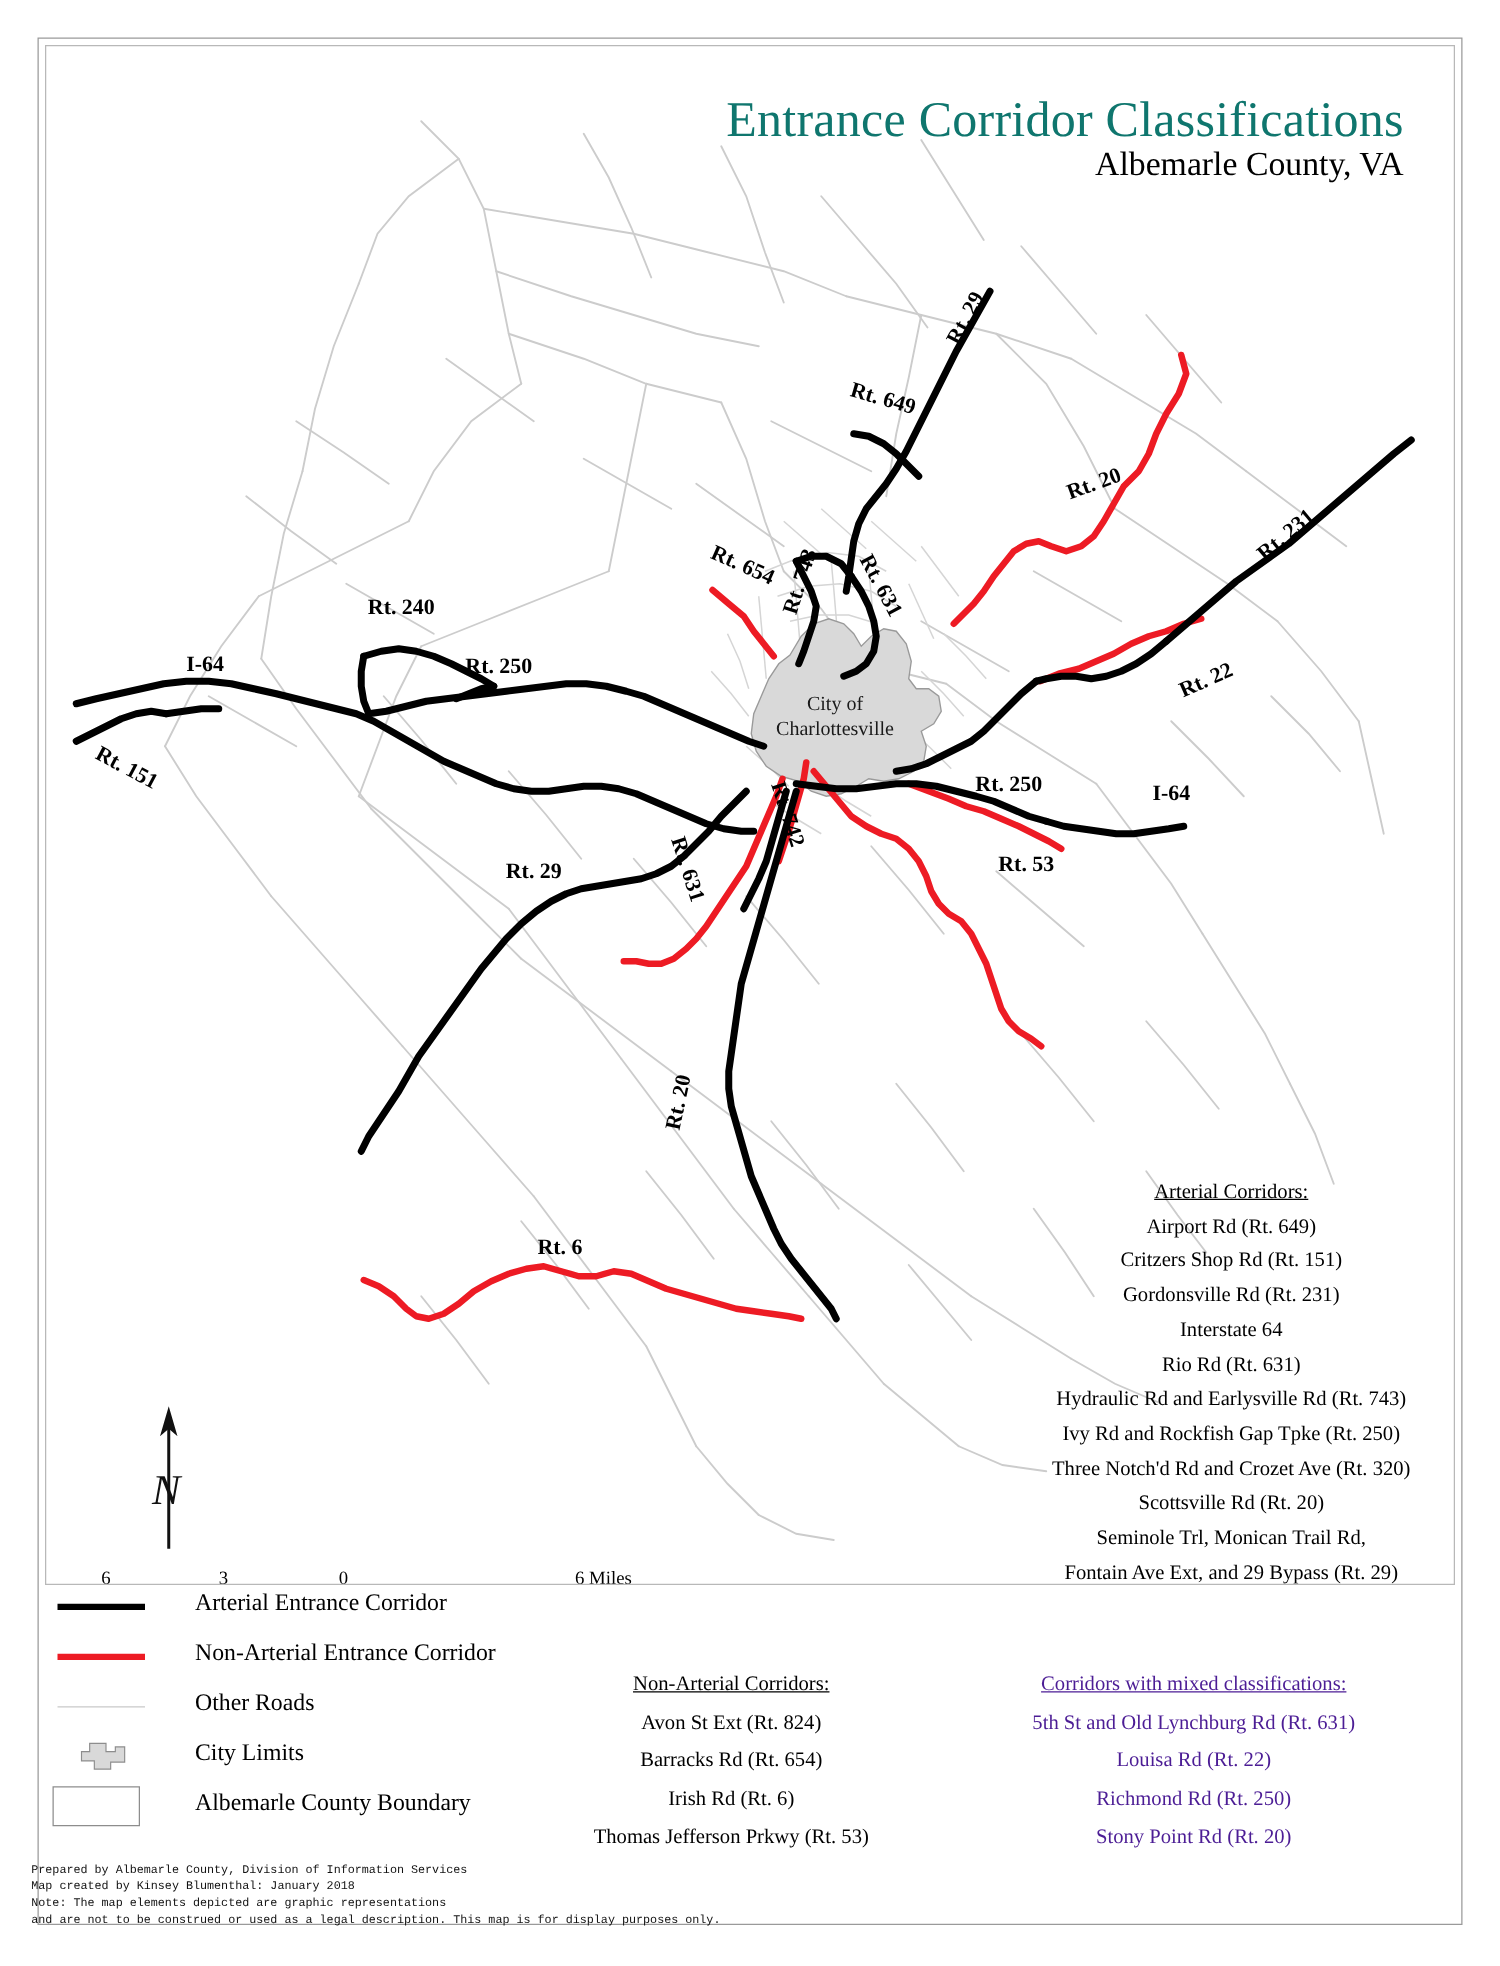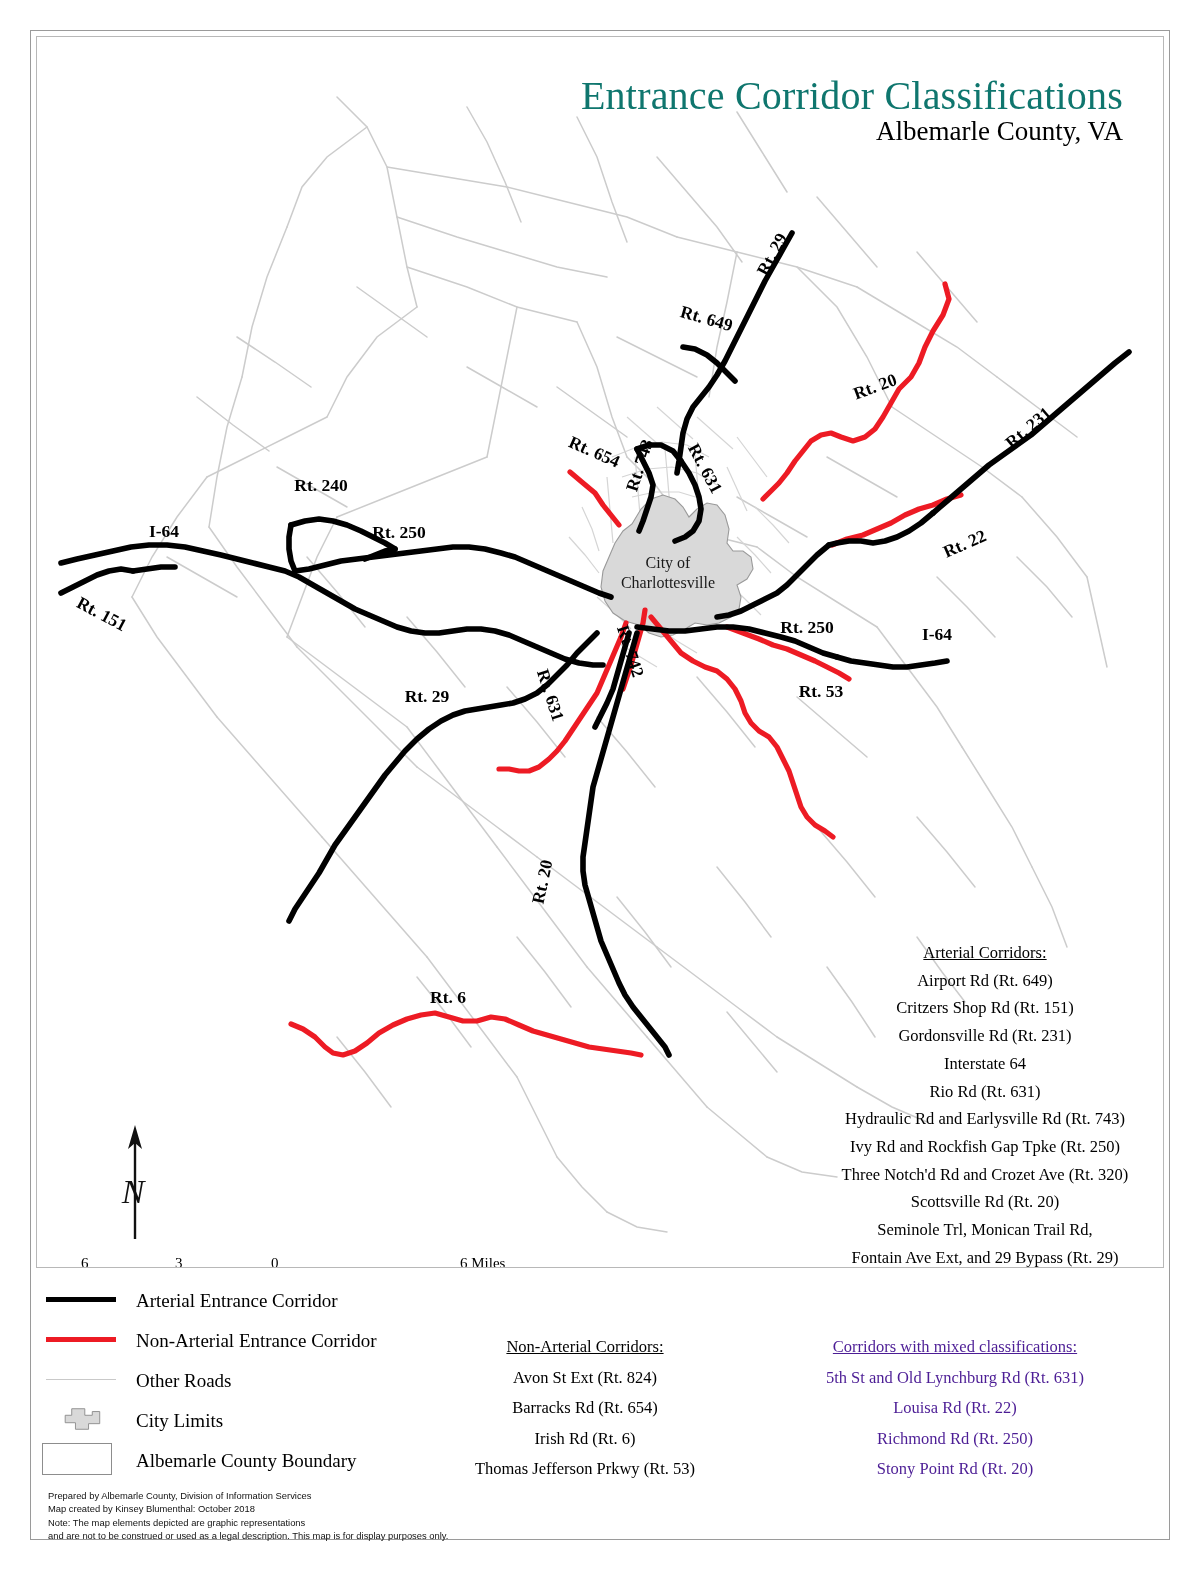--- a/index.html
+++ b/index.html
@@ -81,22 +81,23 @@
   }
   #scalebar-labels span { position: absolute; top: 0; }
 
   
   #legend {
     position: absolute;
     left: 42px; top: 1272px;
     z-index: 30;
   }
   .legend-row {
-    display: flex; align-items: flex-end;
+    display: flex; align-items: flex-start;
     height: 40px;
+    gap: 20px;
   }
   .legend-swatch {
     width: 78px; min-width: 78px; height: 26px;
     position: relative; margin-right: 16px;
   }
   .sw-line-black { position:absolute; left:4px; right:4px; top:11px; height:4.5px; background:#000; }
   .sw-line-red   { position:absolute; left:4px; right:4px; top:11px; height:4.5px; background:#ED1B24; }
   .sw-line-gray  { position:absolute; left:4px; right:4px; top:12.5px; height:1.6px; background:#c9c9c9; }
   .sw-citybox    { position:absolute; left:18px; top:-1px; width:44px; height:28px; }
   .sw-countybox  { position:absolute; left:0px; top:-3px; width:70px; height:32px;
@@ -110,23 +111,23 @@
   }
   #mixed-list {
     position: absolute; left: 770px; top: 1332px; width: 370px;
     text-align: center; font-size: 16.5px; line-height: 1.85; color:#4c1d95; z-index:30;
   }
   .list-head { text-decoration: underline; white-space: nowrap; }
   .list-item { white-space: nowrap; }
 
   
   #credits {
-    position: absolute; left: 48px; top: 1489px;
+    position: absolute; left: 25px; top: 1489px;
     font-size: 9.4px; line-height: 1.42; color: #111;
-    font-family: Liberation Sans, sans-serif;
+    font-family: Liberation Mono, monospace;
     z-index: 30;
   }
   #credits div { white-space: nowrap; }
 
   
   .road-label {
     font-family: "Liberation Serif", serif;
     font-weight: bold;
     fill: #000;
   }
@@ -638,18 +639,18 @@
   <div id="mixed-list">
     <div class="list-head">Corridors with mixed classifications:</div>
     <div class="list-item">5th St and Old Lynchburg Rd (Rt. 631)</div>
     <div class="list-item">Louisa Rd (Rt. 22)</div>
     <div class="list-item">Richmond Rd (Rt. 250)</div>
     <div class="list-item">Stony Point Rd (Rt. 20)</div>
   </div>
 
   <div id="credits">
     <div>Prepared by Albemarle County, Division of Information Services</div>
-    <div>Map created by Kinsey Blumenthal: October 2018</div>
+    <div>Map created by Kinsey Blumenthal: January 2018</div>
     <div>Note: The map elements depicted are graphic representations</div>
     <div>and are not to be construed or used as a legal description. This map is for display purposes only.</div>
   </div>
 
 </div>
 
 </body></html>

